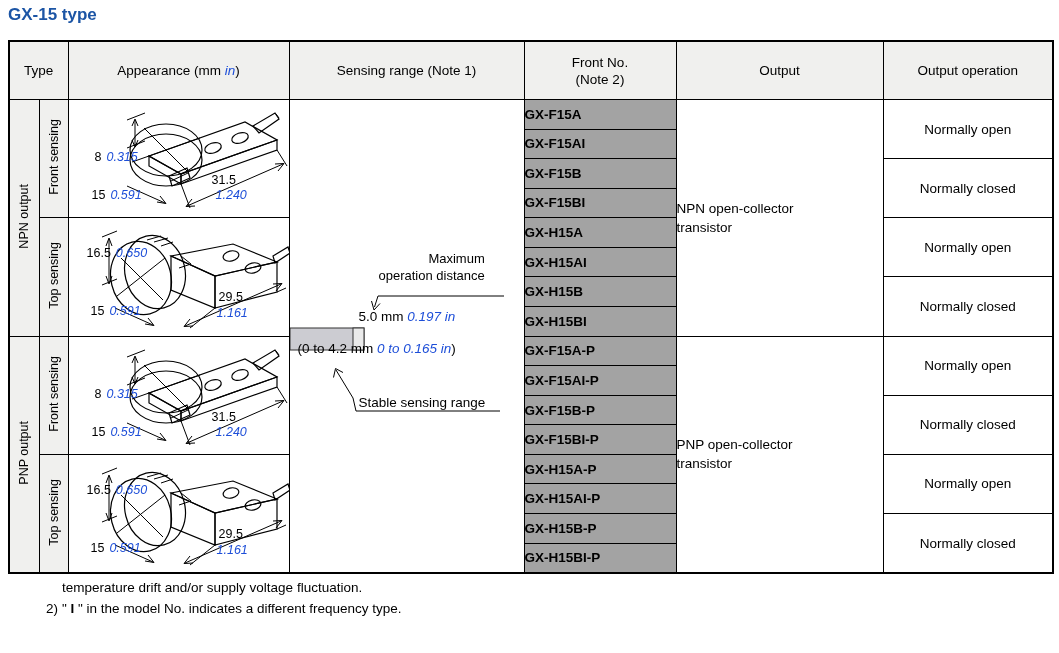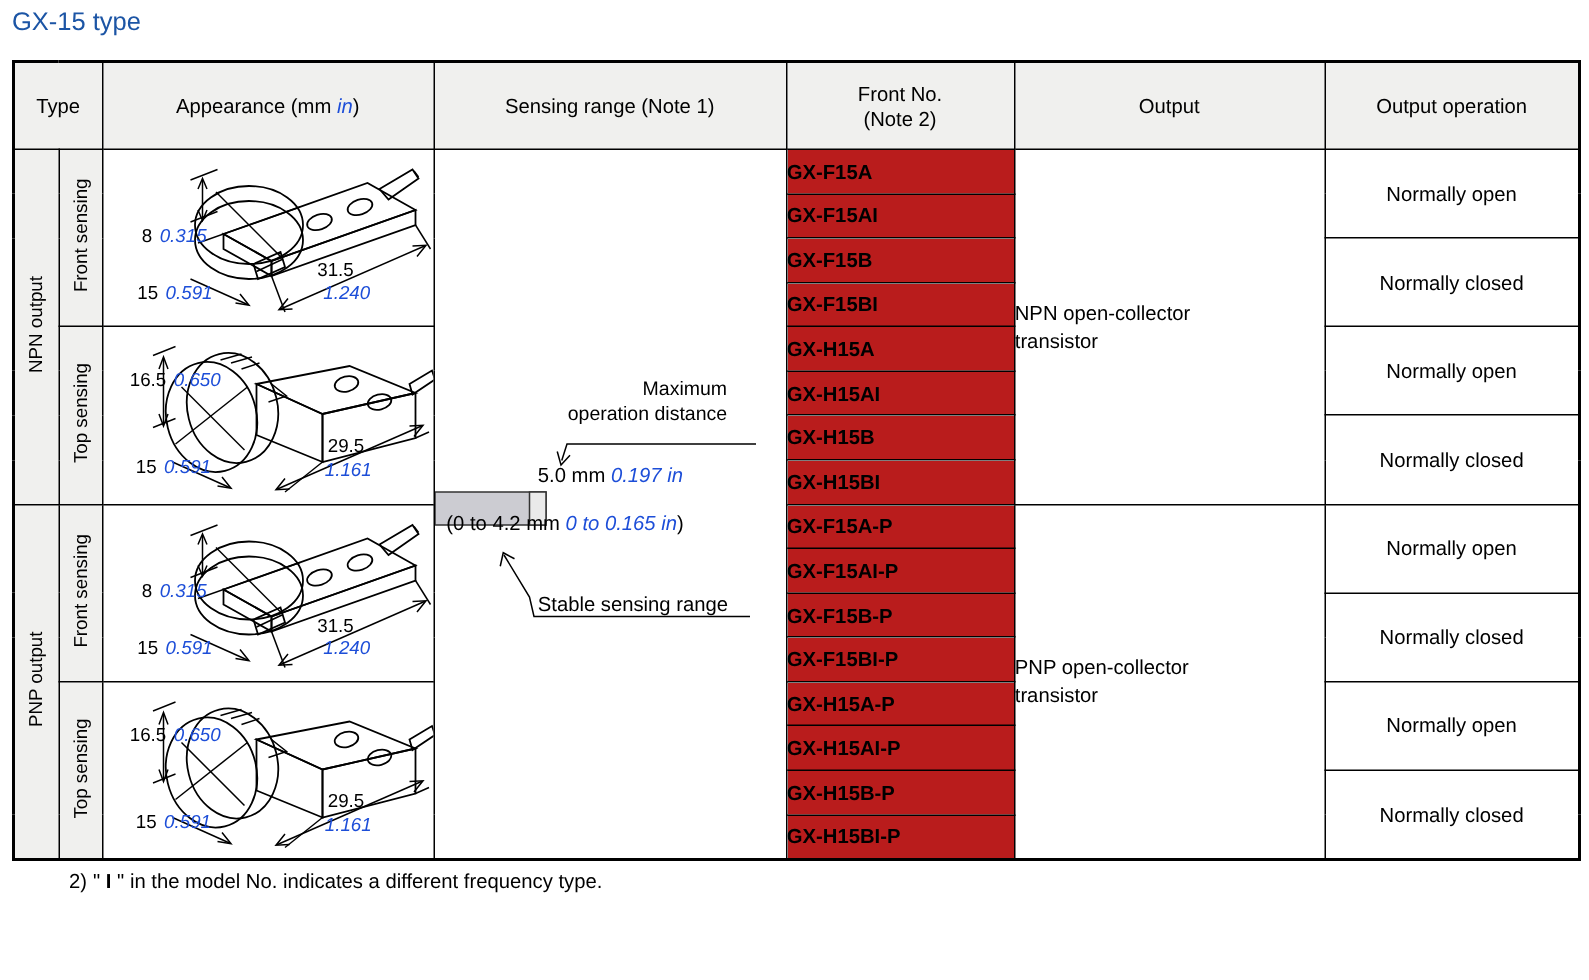--- a/index.html
+++ b/index.html
@@ -1,26 +1,26 @@
 <!DOCTYPE html>
 <html><head>
 <meta charset="utf-8">
 <style>
   html,body{margin:0;padding:0;background:#fff;}
   body{width:1059px;height:653px;position:relative;font-family:"Liberation Sans",sans-serif;color:#000;overflow:hidden;}
 
-  .title{position:absolute;left:8px;top:5px;font-size:17px;font-weight:normal;color:#1c55a5;}
+  .title{position:absolute;left:8px;top:5px;font-size:17px;font-weight:bold;color:#1c55a5;}
 
   table.spec{position:absolute;left:8px;top:40px;width:1044px;border-collapse:collapse;table-layout:fixed;border:2px solid #000;}
   table.spec td{border:1px solid #000;padding:0;font-size:13.5px;vertical-align:middle;overflow:hidden;}
   thead td{background:#f0f0ee;text-align:center;height:57px;line-height:17px;}
   tbody tr{height:29.56px;}
   td.vcell{background:#f0f0ee;text-align:center;}
   .vlabel{writing-mode:vertical-rl;transform:rotate(180deg);font-size:12.5px;white-space:nowrap;display:inline-block;}
-  td.model{font-weight:bold;padding-left:24px;font-size:14px;background:#b91c1c;}
+  td.model{font-weight:bold;padding-left:24px;font-size:14px;background:#a3a3a3;}
   td.output{padding-left:40px;}
   .outwrap{display:inline-block;width:150px;line-height:19px;}
   td.op{text-align:center;border-radius:11px;}
   .in{color:#1d4ed8;font-style:italic;}
 
   .appbox{position:relative;width:221px;height:117px;}
   .appbox svg{position:absolute;left:0;top:0;}
   .dim{position:absolute;font-size:12.5px;white-space:nowrap;}
   .dim .in{margin-left:5px;}
 
@@ -286,14 +286,15 @@
         <td class="model"><span>GX-H15B-P</span></td>
         <td rowspan="2" class="op"><span>Normally closed</span></td>
       </tr>
     <tr>
         <td class="model"><span>GX-H15BI-P</span></td>
       </tr>
   </tbody>
 </table>
 
 <div class="notes">
+  <div class="cont"><span>temperature drift and/or supply voltage fluctuation.</span></div>
   <div><span class="lbl"></span><span class="num">2)</span><span>" </span><b>I</b><span> " in the model No. indicates a different frequency type.</span></div>
 </div>
 
 </body></html>

